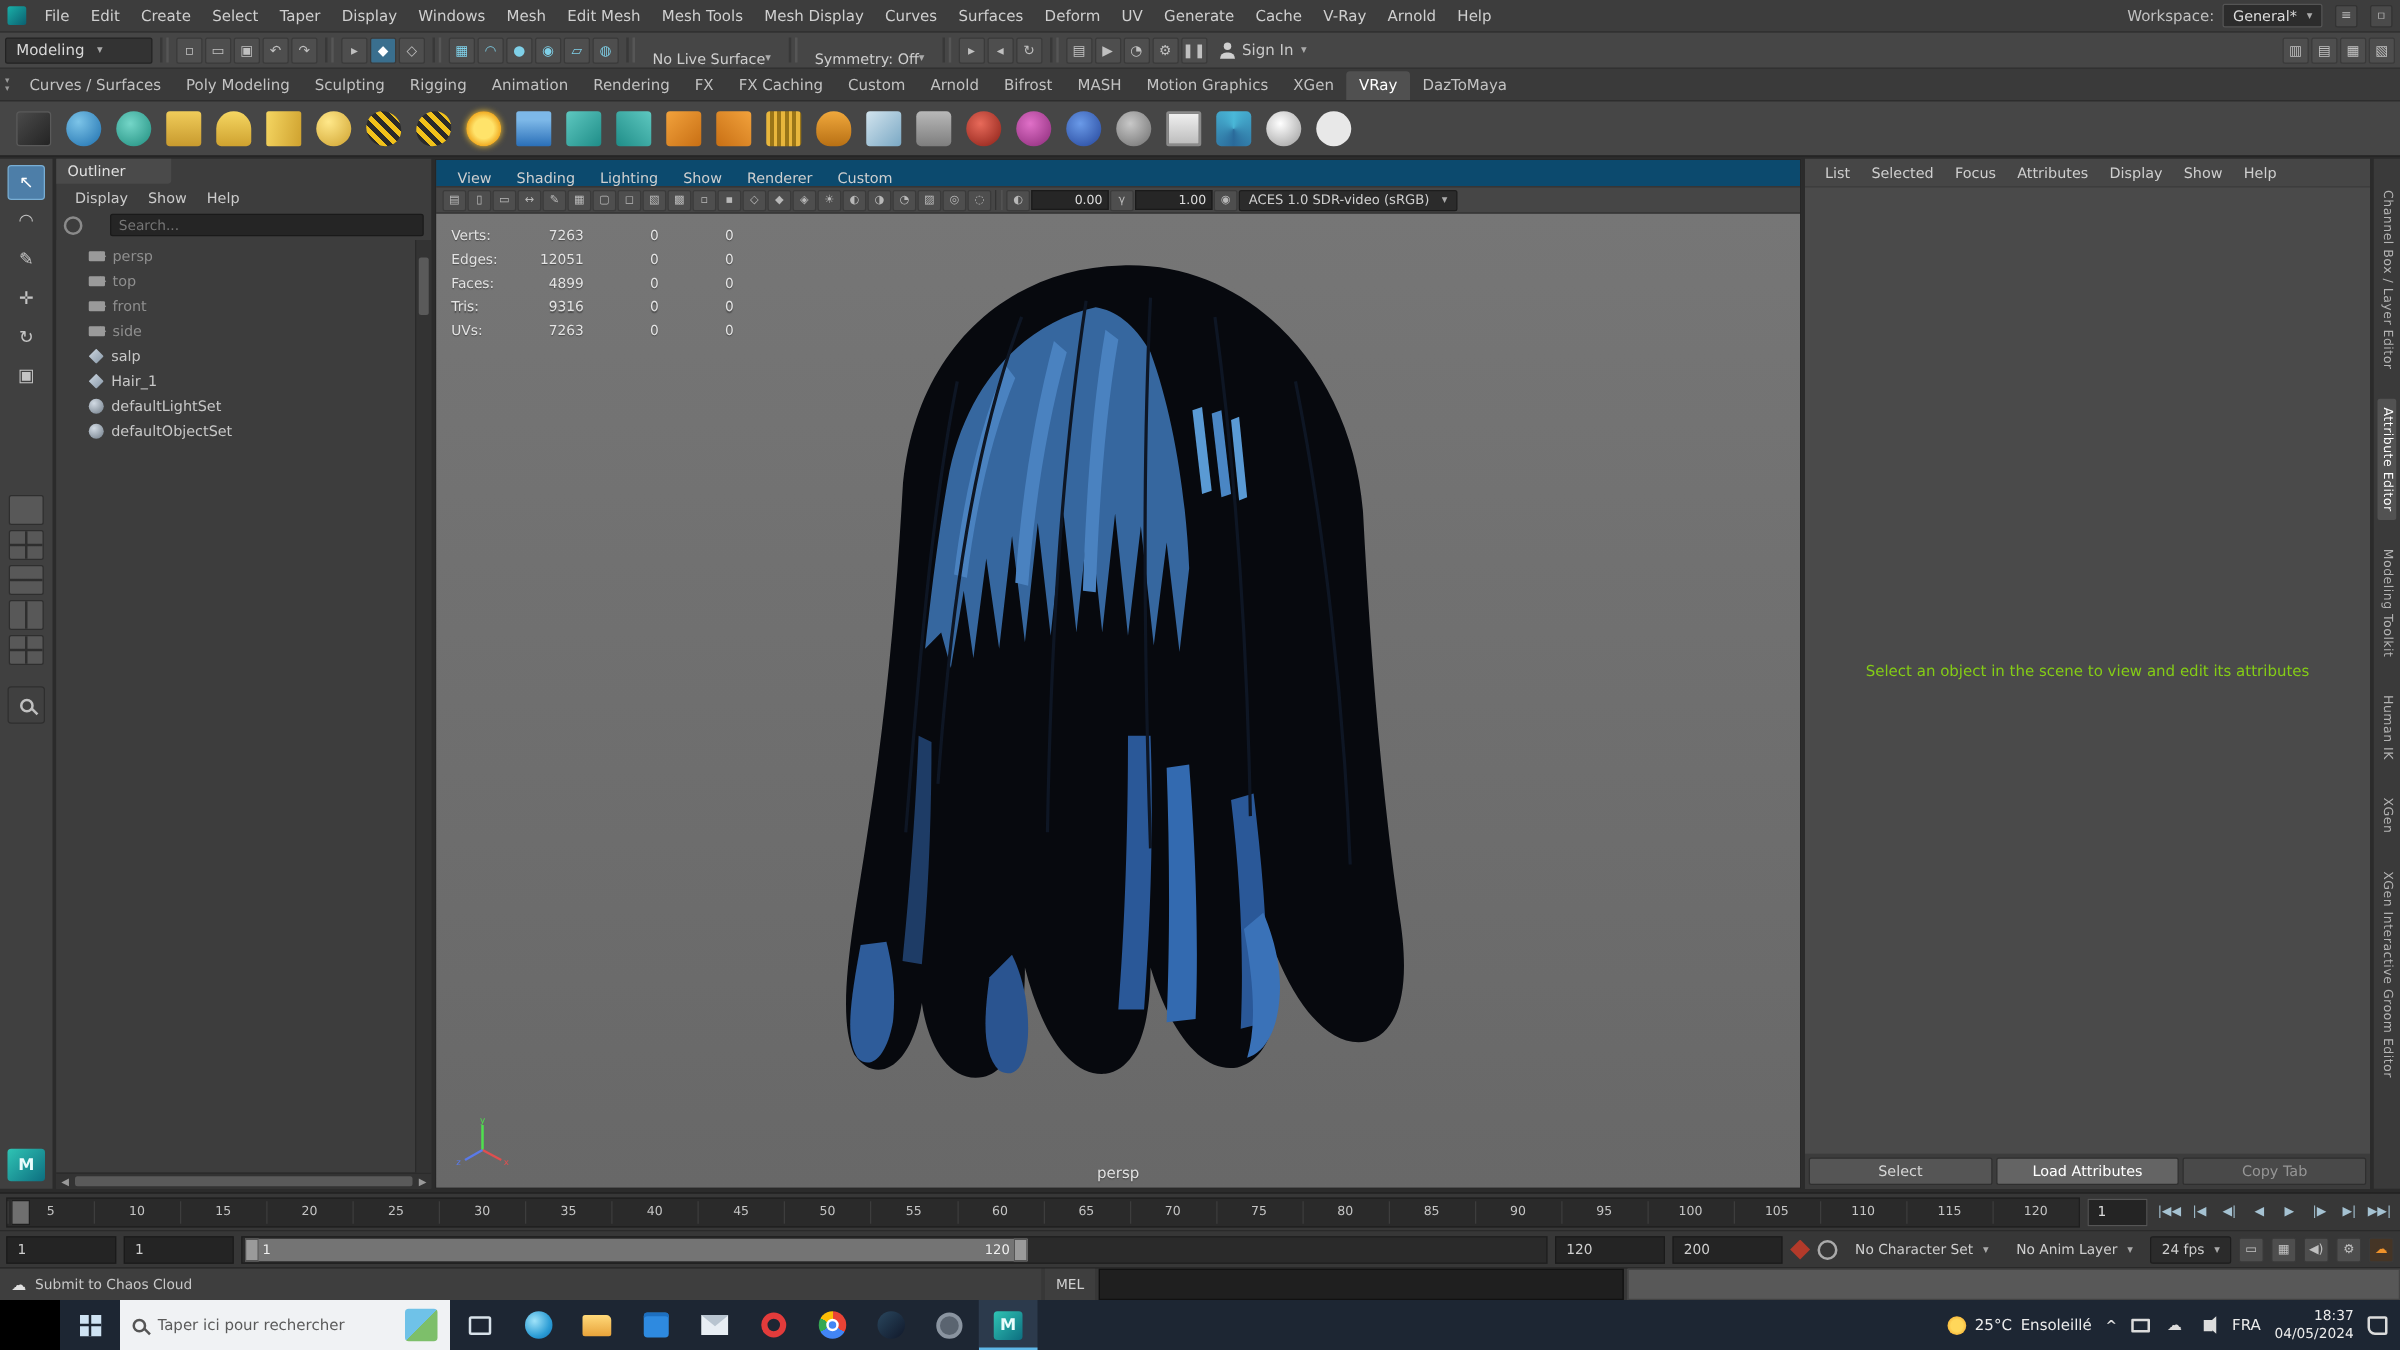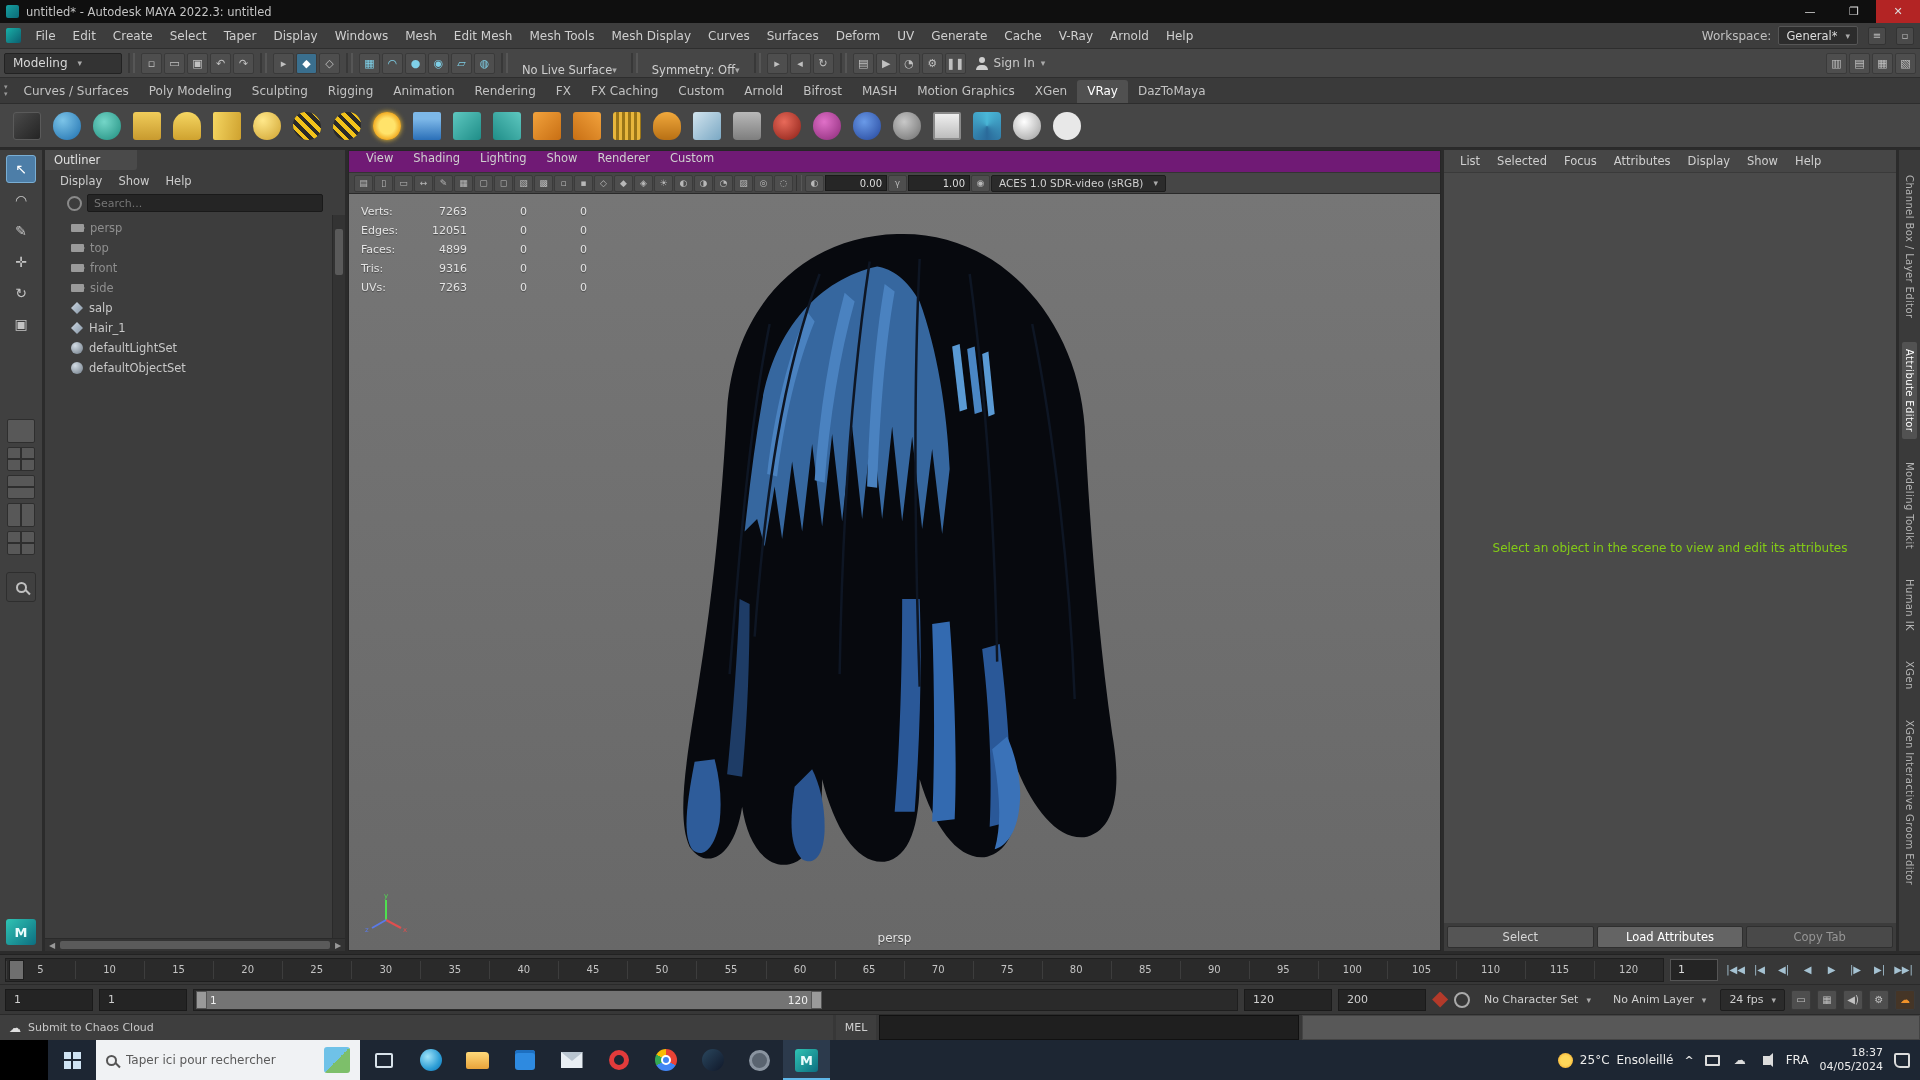--- a/index.html
+++ b/index.html
@@ -65,41 +65,41 @@
 .zoom-btn{margin-top:14px;width:30px;height:30px;border:1px solid #2e2e2e;border-radius:3px;display:flex;align-items:center;justify-content:center;}
 .mag{width:11px;height:11px;border:2px solid #c0c0c0;border-radius:50%;position:relative;}
 .mag::after{content:"";position:absolute;width:7px;height:2px;background:#c0c0c0;transform:rotate(45deg);right:-6px;bottom:-2px;}
 .maya-logo{margin-top:auto;margin-bottom:6px;width:30px;height:26px;border-radius:3px;background:linear-gradient(135deg,#2fc4b4,#0d6e80);display:flex;align-items:center;justify-content:center;color:#eafcfc;font-weight:bold;font-size:13px;}
 
 
 .outliner{width:300px;background:#3d3d3d;display:flex;flex-direction:column;flex:0 0 auto;}
 .outliner-title{height:20px;display:flex;align-items:center;padding:0 9px;background:#4a4a4a;color:#e0e0e0;font-size:11.5px;width:92px;border-radius:0 0 3px 0;}
 .outliner-menus{height:21px;display:flex;align-items:center;padding:0 8px;gap:2px;}
 .outliner-menu{padding:0 7px;font-size:11.5px;color:#cccccc;}
-.outliner-search{height:24px;display:flex;align-items:center;gap:5px;padding:0 22px;}
+.outliner-search{height:24px;display:flex;align-items:center;gap:22px;padding:0 6px;}
 .filter-icon{width:15px;height:15px;border-radius:50%;border:2px solid #8a8a8a;}
 .outliner-search input{flex:1;height:18px;background:#252525;border:1px solid #1a1a1a;border-radius:2px;color:#ccc;padding:0 6px;font-size:11px;font-family:inherit;}
 .outliner-body{flex:1;display:flex;min-height:0;}
 .tree{flex:1;padding-top:3px;background:#3d3d3d;overflow:hidden;}
 .tree-row{height:20px;display:flex;align-items:center;gap:6px;padding-left:26px;color:#c8c8c8;font-size:11.5px;}
 .tree-row[data-dim="true"] .tree-label{color:#8f8f8f;}
 .tree-icon{flex:0 0 auto;}
 [data-icon="camera-icon"]{position:relative;width:13px;height:8px;background:#9a9a9a;border-radius:1px;}
 [data-icon="camera-icon"]::before{content:"";position:absolute;right:-5px;top:0;border:4px solid transparent;border-left:5px solid #9a9a9a;}
 [data-icon="mesh-icon"]{width:12px;height:12px;background:linear-gradient(135deg,#d0dae4,#8494a4);clip-path:polygon(50% 0,100% 50%,50% 100%,0 50%);}
 [data-icon="set-icon"]{width:12px;height:12px;border-radius:50%;background:radial-gradient(circle at 35% 30%,#d2dbe4,#6e7a86);}
 .vscroll{width:13px;background:#333;border-left:1px solid #2a2a2a;position:relative;}
 .vscroll .handle{position:absolute;top:14px;left:2px;right:2px;height:46px;background:#5a5a5a;border-radius:2px;}
 .hscroll{height:13px;background:#333;border-top:1px solid #2a2a2a;display:flex;align-items:stretch;}
 .hscroll .arrow{width:14px;display:flex;align-items:center;justify-content:center;color:#999;font-size:8px;}
 .hscroll .handle{flex:1;margin:2px 1px;background:#5a5a5a;border-radius:2px;}
 
 
 .viewport{flex:1;display:flex;flex-direction:column;background:#3d3d3d;min-width:0;border:1px solid #262626;}
-.vp-menus{height:21px;display:flex;align-items:flex-start;padding:0 8px;gap:2px;background:#701a75;}
+.vp-menus{height:21px;display:flex;align-items:flex-end;padding:0 8px;gap:2px;background:#0c4a6e;}
 .vp-menu{padding:0 9px;font-size:11.5px;color:#cfcfcf;}
 .vp-toolbar{height:22px;background:#464646;display:flex;align-items:center;gap:1px;padding:0 5px;border-top:1px solid #333;border-bottom:1px solid #2a2a2a;}
 .vp-icon{width:19px;height:17px;background:#4e4e4e;border:1px solid #3b3b3b;border-radius:2px;display:flex;align-items:center;justify-content:center;font-size:9px;color:#b8b8b8;}
 .vp-sep{width:6px;height:16px;border-left:1px solid #333;border-right:1px solid #575757;margin:0 2px;}
 .vp-field{width:62px;height:16px;background:#262626;border:1px solid #1a1a1a;color:#ddd;font-size:10px;text-align:right;padding:0 4px;font-family:inherit;}
 .vp-dd{height:17px;background:#2b2b2b;border:1px solid #1d1d1d;border-radius:2px;display:flex;align-items:center;gap:10px;padding:0 7px;font-size:10.5px;color:#d0d0d0;white-space:nowrap;}
 .vp-canvas{flex:1;position:relative;background:linear-gradient(#767676,#686868);overflow:hidden;}
 .hud{position:absolute;top:8px;left:12px;}
 .hud-row{display:flex;font-size:11px;color:#e4e4e4;text-shadow:0 1px 1px rgba(0,0,0,.4);line-height:19px;}
 .hud-label{width:46px;}
@@ -191,29 +191,20 @@
 .speaker-icon{width:7px;height:9px;background:#dcdcdc;position:relative;}
 .speaker-icon::before{content:"";position:absolute;left:3px;top:-3px;border:7px solid transparent;border-right:8px solid #dcdcdc;margin-left:-8px;}
 .tb-clock{display:flex;flex-direction:column;align-items:flex-end;font-size:11px;line-height:1.3;color:#ececec;}
 .notif-icon{width:16px;height:15px;border:2px solid #dcdcdc;border-radius:2px 2px 2px 6px;}
 </style>
 </head>
 <body>
 
 <div class="screen">
 
-  <div class="titlebar">
-    <span class="tb-appicon"></span>
-    <span class="title">untitled* - Autodesk MAYA 2022.3: untitled</span>
-    <div class="win-btns">
-      <span class="win-btn">—</span>
-      <span class="win-btn">❐</span>
-      <span class="win-btn close">✕</span>
-    </div>
-  </div>
 
   <div class="menubar">
     <span class="mb-appicon"></span>
     <div class="menu-items">
 
     <span class="menu-item">File</span>
         <span class="menu-item">Edit</span>
         <span class="menu-item">Create</span>
         <span class="menu-item">Select</span>
         <span class="menu-item">Taper</span>

